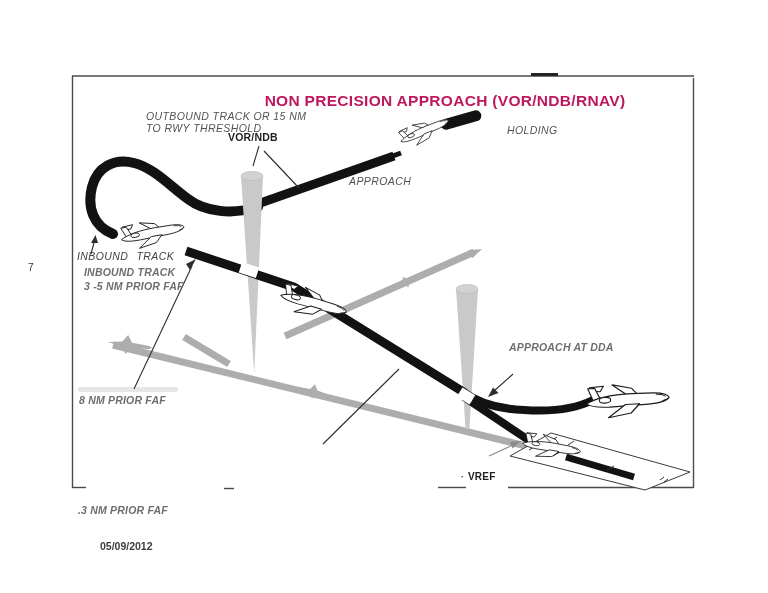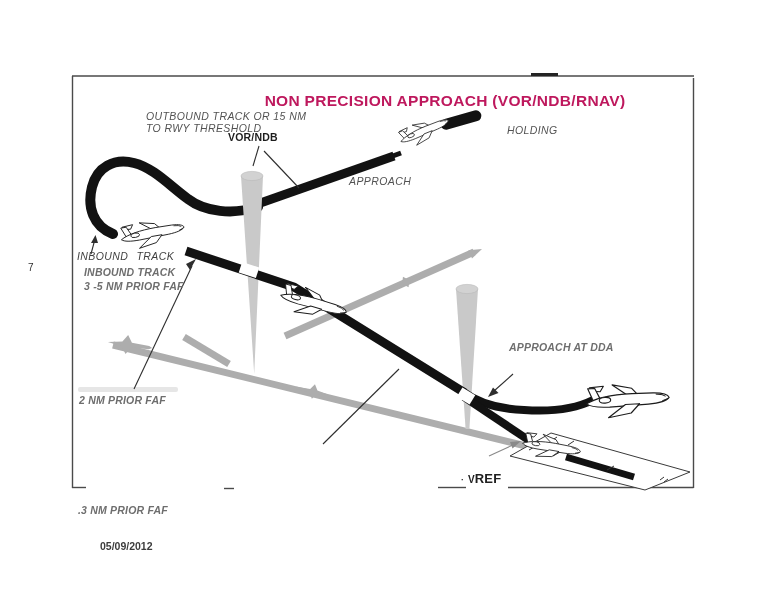--- a/index.html
+++ b/index.html
@@ -14,21 +14,21 @@
   .outbound{left:146px;top:110px;line-height:12px;}
   .holding{left:507px;top:124px;}
   .approach{left:349px;top:175px;}
   .inb1{left:77px;top:250px;word-spacing:5px;color:#3f3f3f;}
   .inb2{left:84px;top:266px;}
   .faf35{left:84px;top:280px;}
   .faf1{left:79px;top:394px;}
   .faf03{left:78px;top:458px;margin-top:46px;}
   .dda{left:509px;top:341px;}
   .vref{left:461px;top:471px;font-weight:bold;color:#202020;font-size:10px;}
-  .vref .sub{font-size:13px;letter-spacing:.3px;}
+  .vref .sub{font-size:10px;letter-spacing:.3px;}
   .vref .pre{font-size:9px;margin-right:4px;color:#2a2a2a;}
   .pagenum{left:28px;top:262px;font-size:10px;color:#2f2f2f;}
   .datefoot{left:68px;top:540px;font-size:10.5px;font-weight:bold;color:#3c3c3c;padding-left:32px;}
   svg{position:absolute;left:0;top:0;}
   .trk{stroke:var(--track-black);fill:none;}
   .trkfill{fill:var(--track-black);stroke:none;}
   .gry{stroke:var(--shadow-gray);fill:none;}
   .gryfill{fill:var(--shadow-gray);stroke:none;}
   .cone{fill:var(--cone-gray);stroke:none;}
   .conetop{fill:#d2d2d2;stroke:#b9b9b9;stroke-width:.6;}
@@ -160,21 +160,21 @@
   <div class="lbl ital holding">HOLDING</div>
 
   <div class="lbl ital approach">APPROACH</div>
 
   <div class="lbl ital inb1">INBOUND TRACK</div>
 
   <div class="lbl boldital inb2">INBOUND TRACK</div>
 
   <div class="lbl boldital faf35">3 -5 NM PRIOR FAF</div>
 
-  <div class="lbl boldital faf1">2 NM PRIOR FAF</div>
+  <div class="lbl boldital faf1">8 NM PRIOR FAF</div>
 
   <div class="lbl boldital faf03">.3 NM PRIOR FAF</div>
 
   <div class="lbl boldital dda">APPROACH AT DDA</div>
 
   <div class="lbl vref">
     <span class="pre">·</span><span>V</span><span class="sub">REF</span>
   </div>
 
   <div class="lbl pagenum">7</div>

